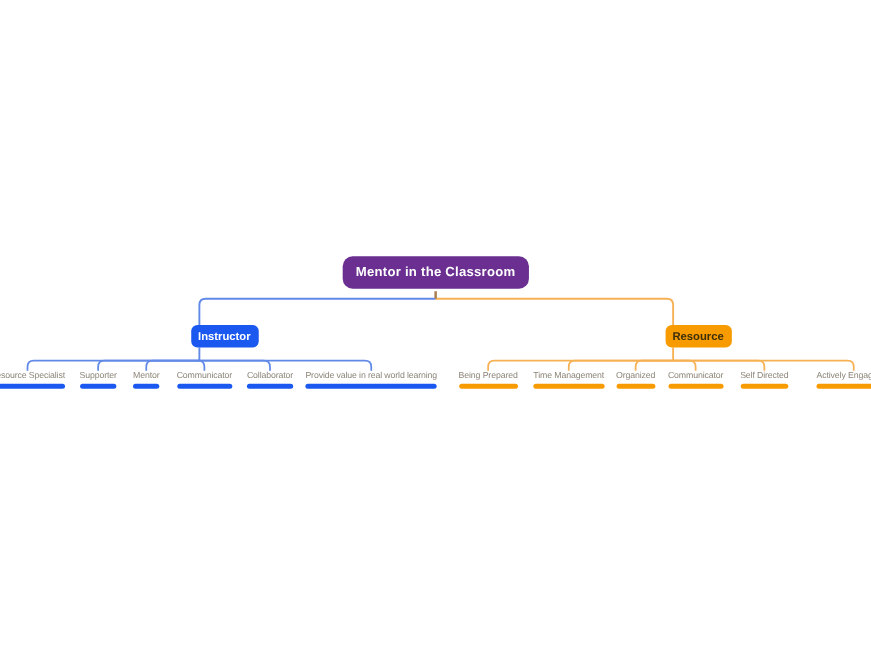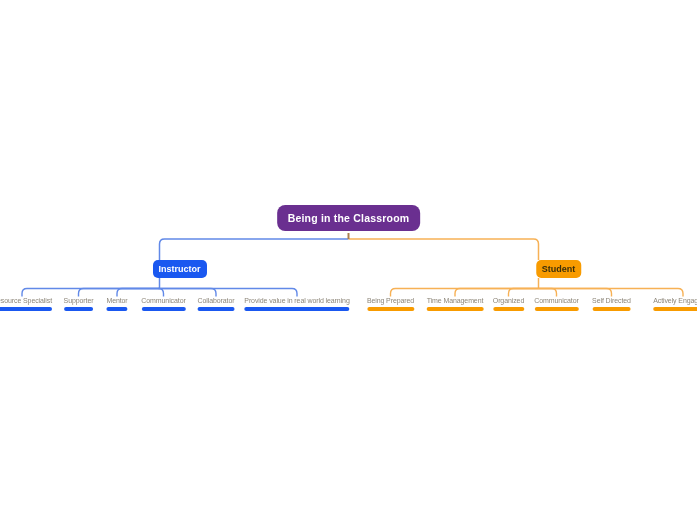--- a/index.html
+++ b/index.html
@@ -83,25 +83,25 @@
       <path d="M 538.5 278 L 538.5 288.5" fill="none" stroke="#f7b155" stroke-width="1.5"></path>
       <path d="M 390.5 296.5 L 390.5 293.5 Q 390.5 288.5 395.5 288.5 L 538.5 288.5" fill="none" stroke="#f7b155" stroke-width="1.4"></path>
       <path d="M 455 296.5 L 455 293.5 Q 455 288.5 460 288.5 L 538.5 288.5" fill="none" stroke="#f7b155" stroke-width="1.4"></path>
       <path d="M 508.5 296.5 L 508.5 293.5 Q 508.5 288.5 513.5 288.5 L 538.5 288.5" fill="none" stroke="#f7b155" stroke-width="1.4"></path>
       <path d="M 556.5 296.5 L 556.5 293.5 Q 556.5 288.5 551.5 288.5 L 538.5 288.5" fill="none" stroke="#f7b155" stroke-width="1.4"></path>
       <path d="M 611.5 296.5 L 611.5 293.5 Q 611.5 288.5 606.5 288.5 L 538.5 288.5" fill="none" stroke="#f7b155" stroke-width="1.4"></path>
       <path d="M 683 296.5 L 683 293.5 Q 683 288.5 678 288.5 L 538.5 288.5" fill="none" stroke="#f7b155" stroke-width="1.4"></path>
       <path d="M 348.5 233 L 348.5 239" fill="none" stroke="#aa7e50" stroke-width="2"></path>
     </svg>
 
-  <div class="node root-node" style="left: 348.5px; background: rgb(106, 47, 144); color: rgb(255, 255, 255);">Being in the Classroom</div>
+  <div class="node root-node" style="left: 348.5px; background: rgb(106, 47, 144); color: rgb(255, 255, 255);">Mentor in the Classroom</div>
 
   <div class="node branch-node" id="branch-0" style="left: 159.5px; background: rgb(26, 88, 240); color: rgb(255, 255, 255);">Instructor</div>
 
-  <div class="node branch-node" id="branch-1" style="left: 538.5px; background: rgb(248, 155, 0); color: rgb(59, 47, 10);">Student</div>
+  <div class="node branch-node" id="branch-1" style="left: 538.5px; background: rgb(248, 155, 0); color: rgb(59, 47, 10);">Resource</div>
 
   <div id="leaves">
       <div class="leaf" style="left: 22px;">
         <span class="leaf-label" style="color: rgb(140, 133, 120);">Resource Specialist</span>
         <div class="leaf-line" style="background: rgb(26, 88, 240);"></div>
       </div>
       <div class="leaf" style="left: 78.5px;">
         <span class="leaf-label" style="color: rgb(140, 133, 120);">Supporter</span>
         <div class="leaf-line" style="background: rgb(26, 88, 240);"></div>
       </div>

